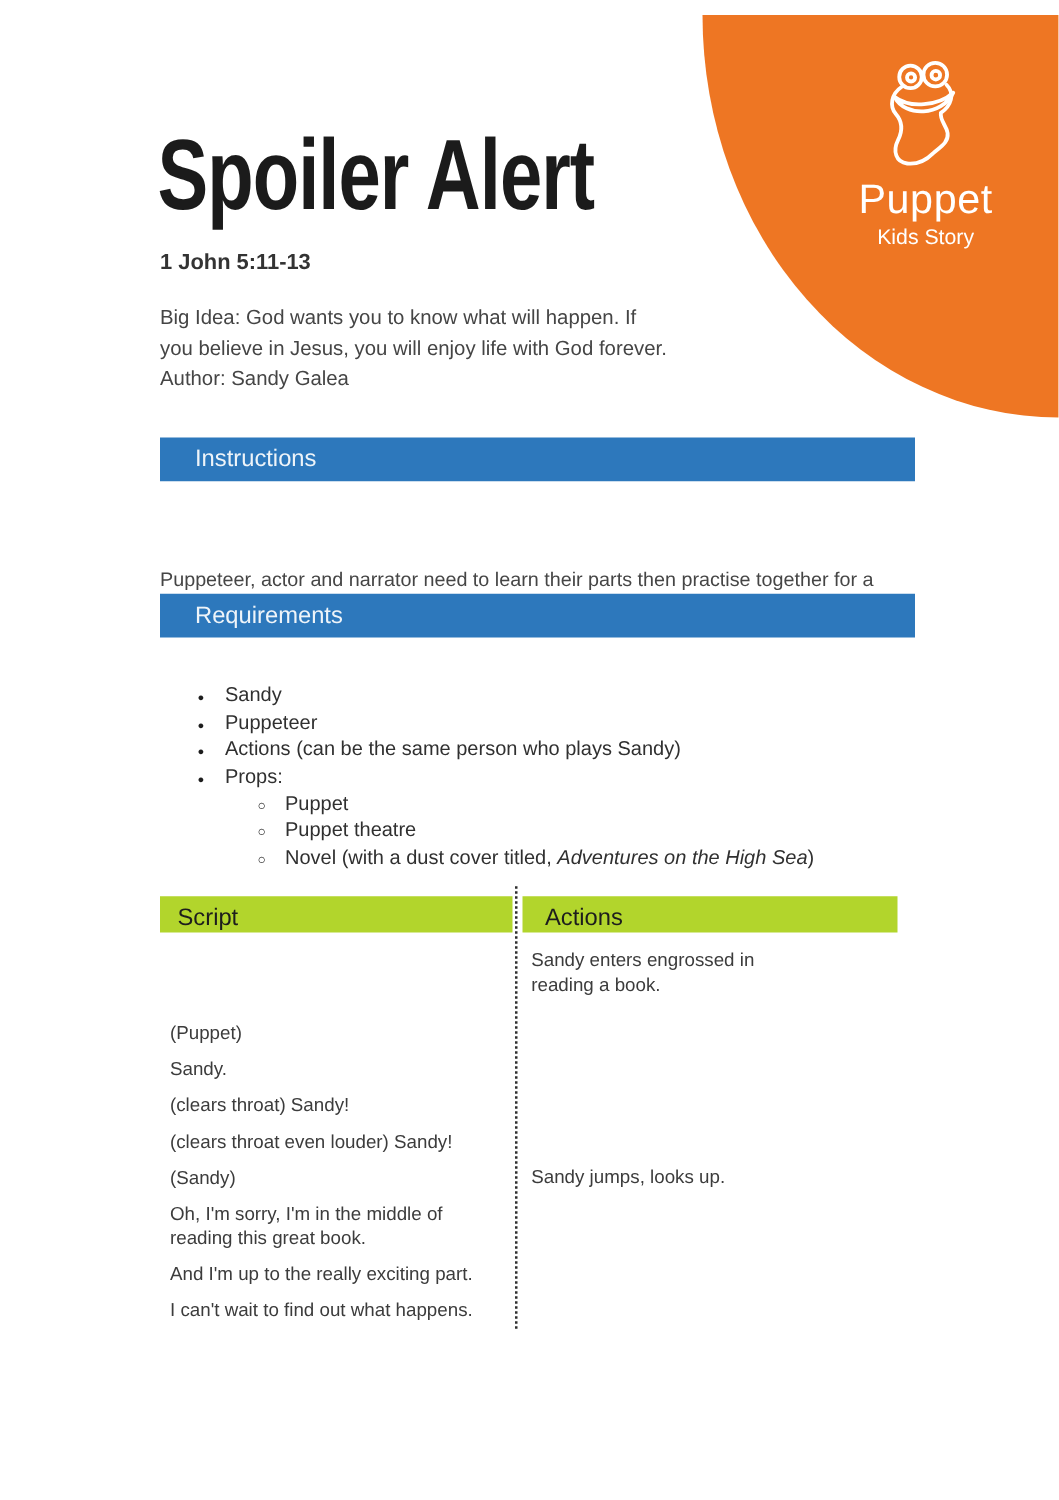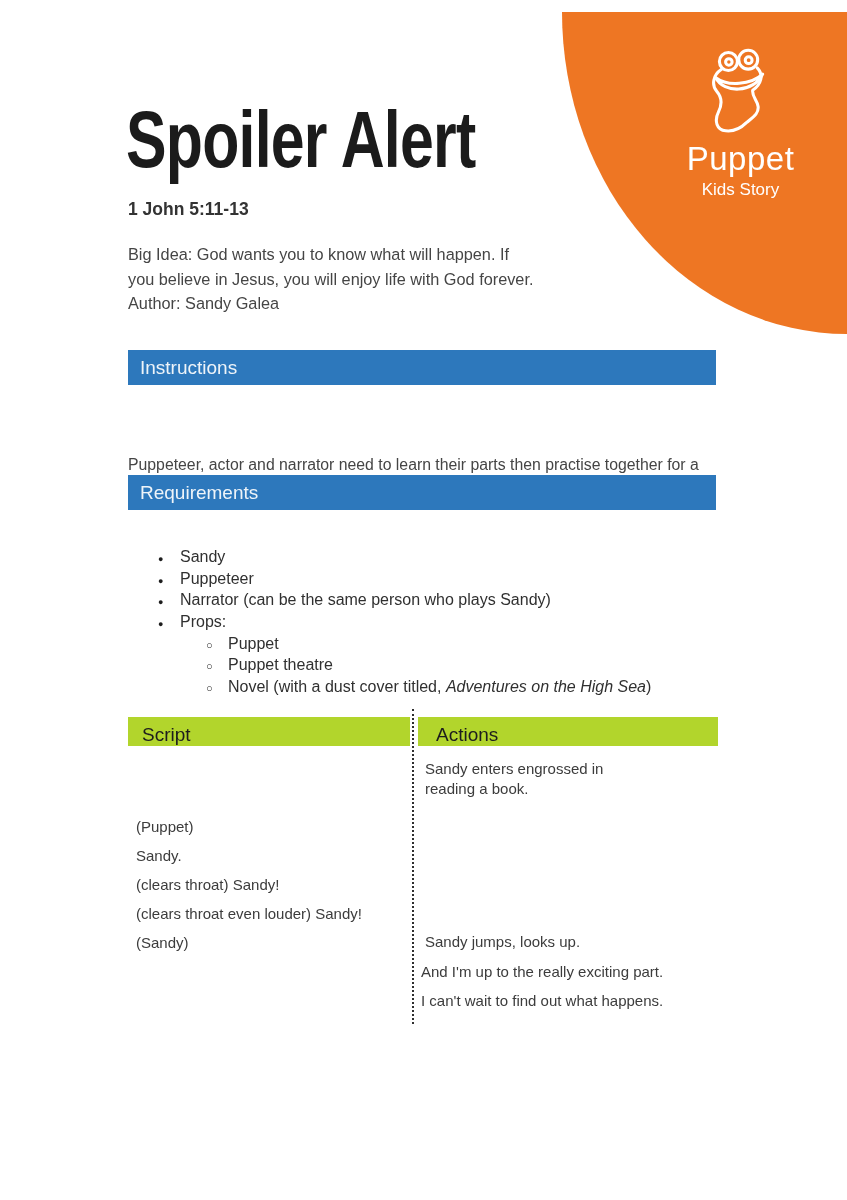--- a/index.html
+++ b/index.html
@@ -40,21 +40,21 @@
   }
   .bigidea {
     position:absolute; left:128px; top:242px; width:408px;
     font-size:16.3px; line-height:24.5px; color:#454545;
   }
 
   
   .bar {
     position:absolute; left:128px; width:576px; height:35px;
     background:#2d78bc; color:#eef4f9;
-    font-size:19px; line-height:35px; padding-left:12px;
+    font-size:19px; line-height:35px; padding-left:28px;
   }
   .bar.instructions { top:350px; }
   .bar.requirements { top:475px; }
   .para {
     position:absolute; left:128px; top:417px; width:608px;
     font-size:15.8px; line-height:23px; color:#454545;margin-top:36px;
   }
 
   
   .reqlist { position:absolute; left:128px; top:548px; font-size:16px; color:#303030; }
@@ -123,21 +123,21 @@
     <div class="li lvl1">
       <span class="m">●</span>
       <span>Sandy</span>
     </div>
     <div class="li lvl1">
       <span class="m">●</span>
       <span>Puppeteer</span>
     </div>
     <div class="li lvl1">
       <span class="m">●</span>
-      <span>Narrator (can be the same person who plays Sandy)</span>
+      <span>Actions (can be the same person who plays Sandy)</span>
     </div>
     <div class="li lvl1">
       <span class="m">●</span>
       <span>Props:</span>
     </div>
     <div class="li lvl2">
       <span class="m">○</span>
       <span>Puppet</span>
     </div>
     <div class="li lvl2">
@@ -169,20 +169,21 @@
 
       <div class="cell s">(clears throat) Sandy!</div>
       <div class="cell a"></div>
 
       <div class="cell s">(clears throat even louder) Sandy!</div>
       <div class="cell a"></div>
 
       <div class="cell s">(Sandy)</div>
       <div class="cell a">Sandy jumps, looks up.</div>
 
+      <div class="cell s">Oh, I'm sorry, I'm in the middle of reading this great book.</div>
       <div class="cell a"></div>
 
       <div class="cell s">And I'm up to the really exciting part.</div>
       <div class="cell a"></div>
 
       <div class="cell s">I can't wait to find out what happens.</div>
       <div class="cell a"></div>
     </div>
   </div>
 

